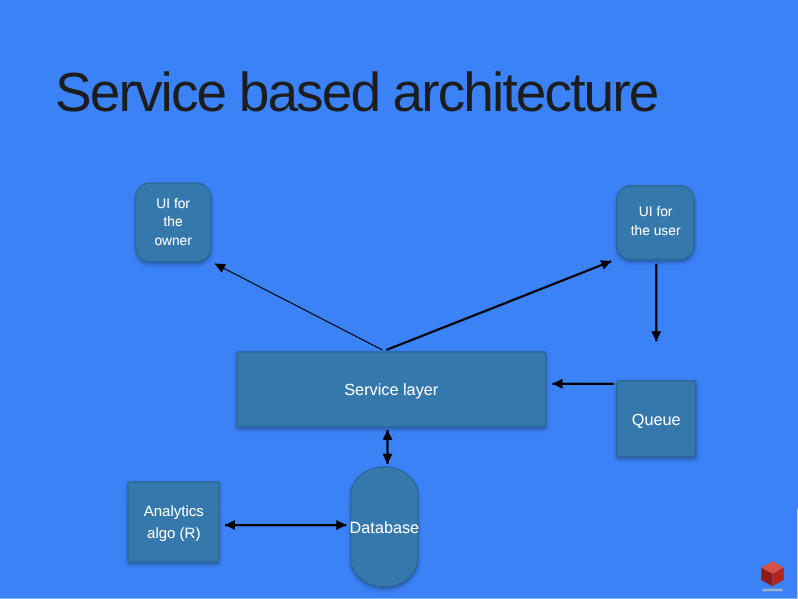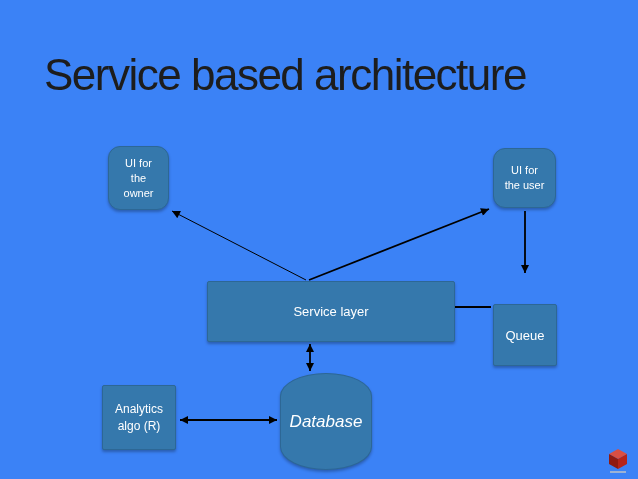--- a/index.html
+++ b/index.html
@@ -43,38 +43,36 @@
   }
   .node-ui-user{
     left:493px;top:148px;width:63px;height:60px;
     border-radius:12px;
     font-size:11px;line-height:15px;
   }
   .node-service{
     left:189px;top:281px;width:248px;height:61px;
     border-radius:2px;
     font-size:13px;
-    margin-left:18px;
   }
   .node-queue{
     left:493px;top:276px;width:64px;height:62px;
     border-radius:2px;
     font-size:13px;
     margin-top:28px;
   }
   .node-analytics{
     left:102px;top:385px;width:74px;height:65px;
     border-radius:2px;
     font-size:12px;line-height:17px;
   }
   .node-database{
-    left:280px;top:373px;width:92px;height:97px;
+    left:280px;top:373px;width:55px;height:97px;
     border-radius:50% / 24%;
-    font-size:17px;
-    font-style:italic;
+    font-size:13px;
   }
   .logo{
     position:absolute;left:606px;top:448px;width:24px;height:28px;
   }
   .logo-caption{
     position:absolute;left:4px;top:23px;width:16px;height:2px;
     background:#c6c6c6;opacity:.7;
   }
 </style>
 </head>

